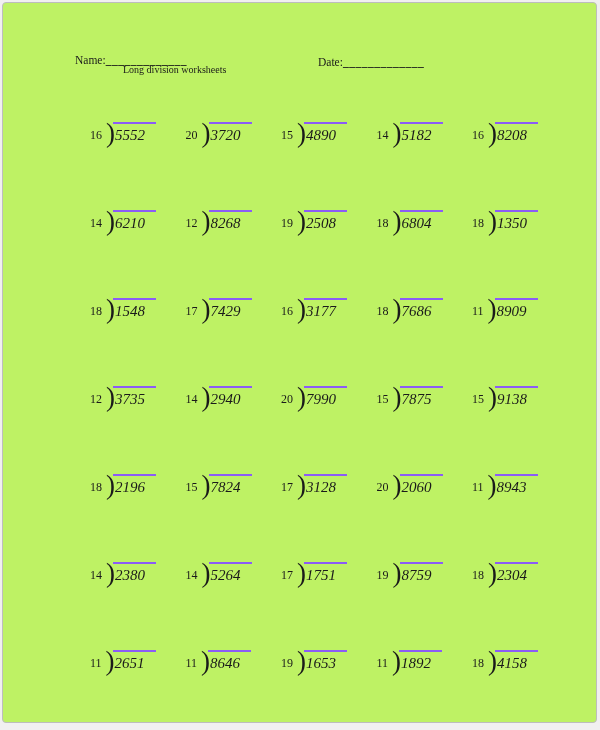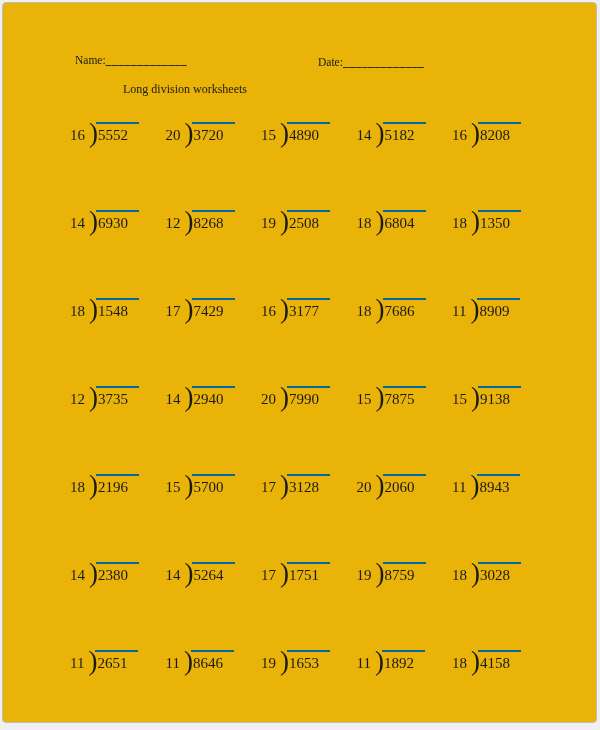--- a/index.html
+++ b/index.html
@@ -10,21 +10,21 @@
     background: #f1f0f0;
     font-family: "Liberation Serif", serif;
     overflow: hidden;
   }
   .page {
     position: absolute;
     left: 2px;
     top: 2px;
     width: 593px;
     height: 719px;
-    background: #eab308;
+    background: #bef264;
     border: 1px solid #bdbdbd;
     border-radius: 4px;
     color: #1a1a1a;
   }
   .name-field {
     position: absolute;
     left: 72px;
     top: 51px;
     font-size: 11.5px;
     white-space: nowrap;
@@ -36,51 +36,53 @@
     font-size: 11.5px;
     white-space: nowrap;
   }
   .blank-line {
     font-weight: bold;
     letter-spacing: 0.5px;
   }
   .worksheet-title {
     position: absolute;
     left: 120px;
-    top: 79px;
-    font-size: 12px;
+    top: 61px;
+    font-size: 10px;
   }
   .problems-grid {
     position: absolute;
     left: 67px;
     top: 119px;
     display: grid;
     grid-template-columns: repeat(5, 95.5px);
     grid-auto-rows: 88px;
   }
   .problem {
     display: flex;
     align-items: flex-end;
     height: 22px;
   }
   .divisor {
-    font-size: 15px;
+    font-size: 12px;
     line-height: 17px;
     margin-right: 4px;
+    margin-left: 20px;
   }
   .bracket {
     font-size: 27px;
     line-height: 22px;
     margin-right: -2px;
   }
   .dividend {
     font-size: 15px;
     line-height: 17px;
-    border-top: 2px solid #0369a1;
+    border-top: 2px solid #8b5cf6;
     padding: 3px 11px 0 2px;
+    font-style: italic;
   }
 </style>
 </head>
 <body>
 
 <div class="page">
 
   <div class="name-field">
     <span>Name:</span><span class="blank-line">_____________</span>
   </div>
@@ -113,21 +115,21 @@
         <span class="dividend">5182</span>
       </div>
       <div class="problem">
         <span class="divisor">16</span>
         <span class="bracket">)</span>
         <span class="dividend">8208</span>
       </div>
       <div class="problem">
         <span class="divisor">14</span>
         <span class="bracket">)</span>
-        <span class="dividend">6930</span>
+        <span class="dividend">6210</span>
       </div>
       <div class="problem">
         <span class="divisor">12</span>
         <span class="bracket">)</span>
         <span class="dividend">8268</span>
       </div>
       <div class="problem">
         <span class="divisor">19</span>
         <span class="bracket">)</span>
         <span class="dividend">2508</span>
@@ -193,21 +195,21 @@
         <span class="dividend">9138</span>
       </div>
       <div class="problem">
         <span class="divisor">18</span>
         <span class="bracket">)</span>
         <span class="dividend">2196</span>
       </div>
       <div class="problem">
         <span class="divisor">15</span>
         <span class="bracket">)</span>
-        <span class="dividend">5700</span>
+        <span class="dividend">7824</span>
       </div>
       <div class="problem">
         <span class="divisor">17</span>
         <span class="bracket">)</span>
         <span class="dividend">3128</span>
       </div>
       <div class="problem">
         <span class="divisor">20</span>
         <span class="bracket">)</span>
         <span class="dividend">2060</span>
@@ -233,21 +235,21 @@
         <span class="dividend">1751</span>
       </div>
       <div class="problem">
         <span class="divisor">19</span>
         <span class="bracket">)</span>
         <span class="dividend">8759</span>
       </div>
       <div class="problem">
         <span class="divisor">18</span>
         <span class="bracket">)</span>
-        <span class="dividend">3028</span>
+        <span class="dividend">2304</span>
       </div>
       <div class="problem">
         <span class="divisor">11</span>
         <span class="bracket">)</span>
         <span class="dividend">2651</span>
       </div>
       <div class="problem">
         <span class="divisor">11</span>
         <span class="bracket">)</span>
         <span class="dividend">8646</span>

